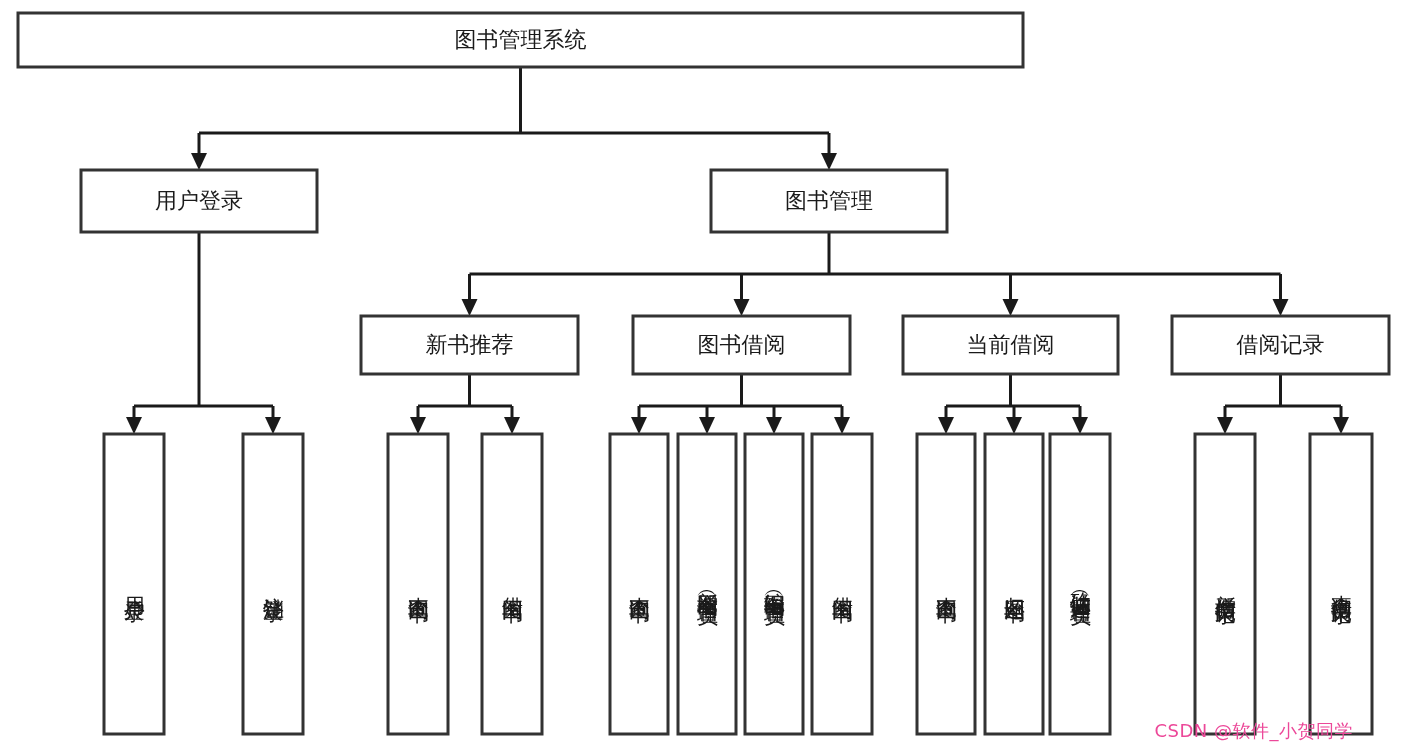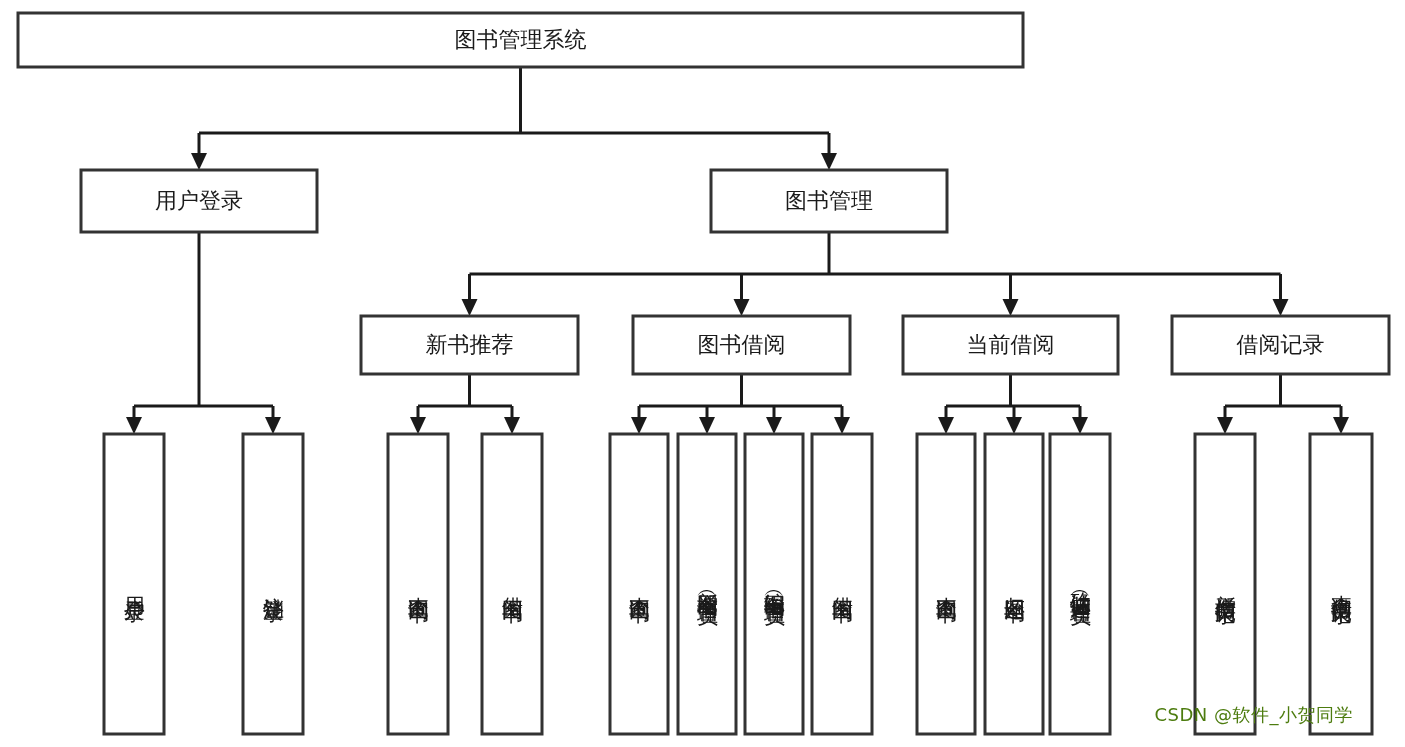--- a/index.html
+++ b/index.html
@@ -59,24 +59,24 @@
     font-size: 21px;
     line-height: 1.18;
     color: #1a1a1a;
     letter-spacing: 2px;
     white-space: nowrap;
     pointer-events: auto;
   }
   .watermark {
     position: absolute;
     right: 8px;
-    bottom: 20px;
+    bottom: 4px;
     font-family: "DejaVu Sans", "Liberation Sans", sans-serif;
     font-size: 18px;
-    color: #4d7c0f;
+    color: #ec4899;
     letter-spacing: 0.5px;
     white-space: nowrap;
   }
 </style>
 </head>
 <body>
 
 <div id="diagram-root">
 
   <svg id="tree-svg" viewBox="0 0 1405 747">

